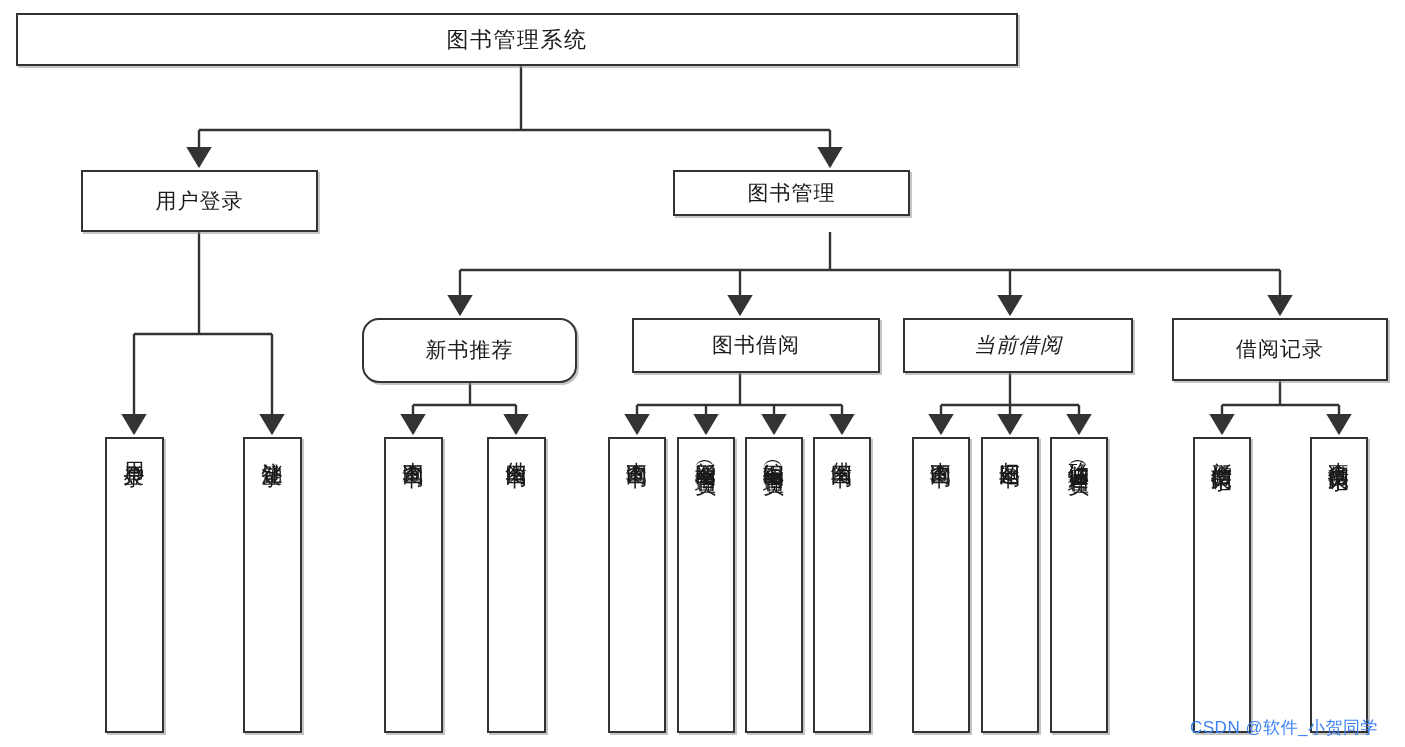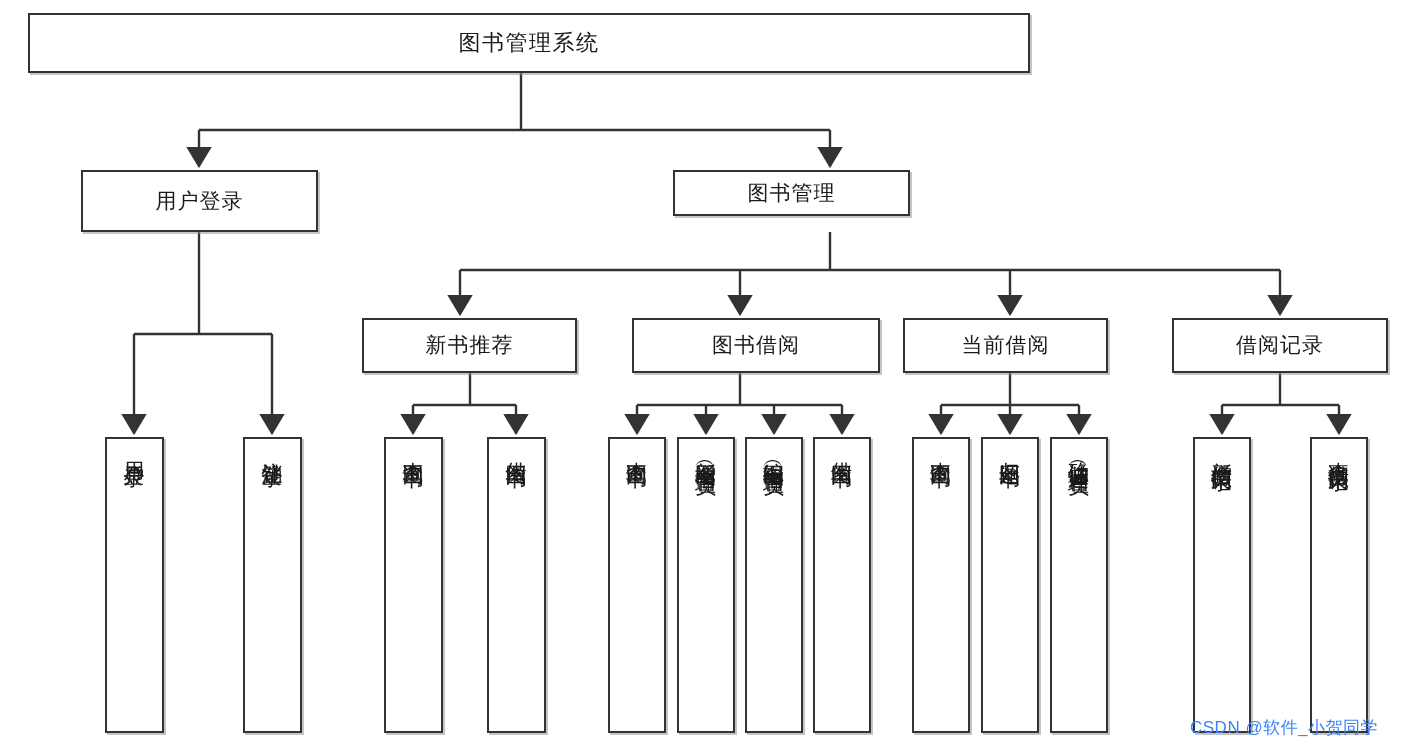--- a/index.html
+++ b/index.html
@@ -124,41 +124,41 @@
       <path d="M 1010 405 L 1010 433" marker-end="url(#arrow)"></path>
       <path d="M 1079 405 L 1079 433" marker-end="url(#arrow)"></path>
 
       <path d="M 1280 373 L 1280 405"></path>
       <path d="M 1222 405 L 1339 405"></path>
       <path d="M 1222 405 L 1222 433" marker-end="url(#arrow)"></path>
       <path d="M 1339 405 L 1339 433" marker-end="url(#arrow)"></path>
     </g>
   </svg>
 
-  <div class="node horiz root" style="left:28px; top:13px; width:1002px; height:60px;">
+  <div class="node horiz root" style="left:16px; top:13px; width:1002px; height:53px;">
     <span class="node-label">图书管理系统</span>
   </div>
 
   <div class="node horiz" style="left:81px; top:170px; width:237px; height:62px;">
     <span class="node-label">用户登录</span>
   </div>
   <div class="node horiz" style="left:673px; top:170px; width:237px; height:46px;">
     <span class="node-label">图书管理</span>
   </div>
 
-  <div class="node horiz" style="left:362px; top:318px; width:215px; height:55px;">
+  <div class="node horiz" style="left:362px; top:318px; width:215px; height:65px;border-radius:17px;">
     <span class="node-label">新书推荐</span>
   </div>
   <div class="node horiz" style="left:632px; top:318px; width:248px; height:55px;">
     <span class="node-label">图书借阅</span>
   </div>
-  <div class="node horiz" style="left:903px; top:318px; width:205px; height:55px;">
+  <div class="node horiz" style="left:903px; top:318px; width:230px; height:55px;font-style:italic;">
     <span class="node-label">当前借阅</span>
   </div>
-  <div class="node horiz" style="left:1172px; top:318px; width:216px; height:55px;">
+  <div class="node horiz" style="left:1172px; top:318px; width:216px; height:63px;">
     <span class="node-label">借阅记录</span>
   </div>
 
   <div class="node vert" style="left:105px; top:437px; width:59px; height:296px;">
     <span class="node-label">用户登录</span>
   </div>
   <div class="node vert" style="left:243px; top:437px; width:59px; height:296px;">
     <span class="node-label">注销登录</span>
   </div>
 

